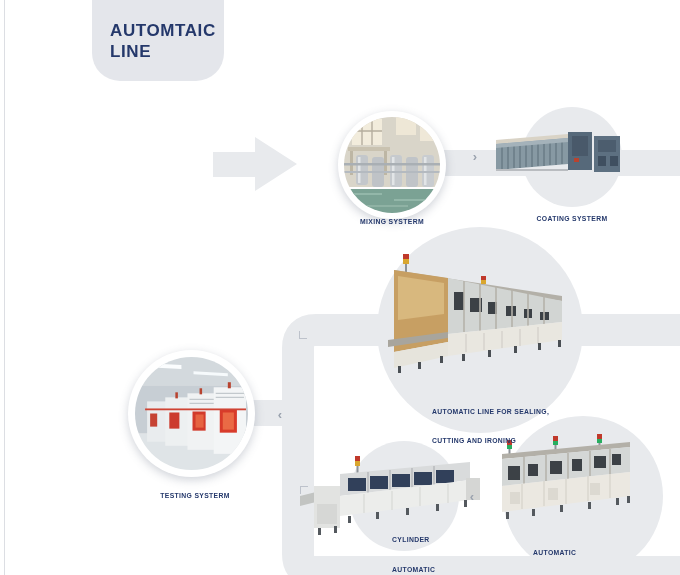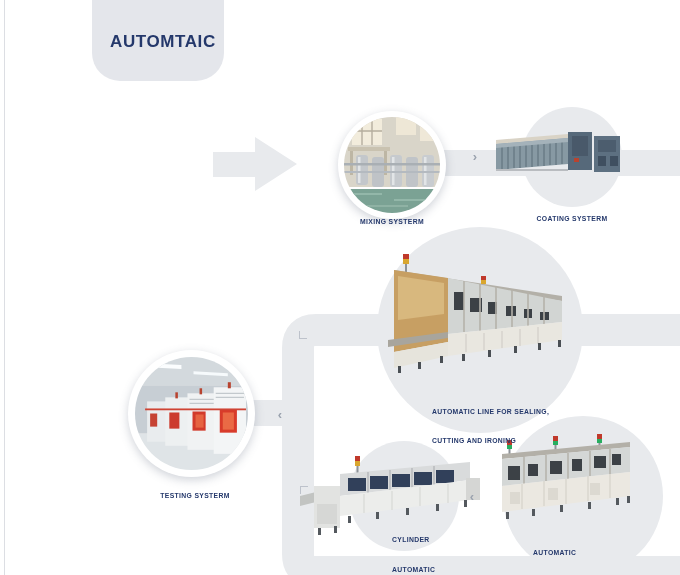--- a/index.html
+++ b/index.html
@@ -15,21 +15,21 @@
   }
   .abs{position:absolute;}
   
   .edge-line{left:4px;top:0;width:1px;height:575px;background:#dcdee3;}
   
   .title-card{
     left:92px;top:0;width:132px;height:81px;background:var(--box);
     border-radius:0 0 28px 28px;
   }
   .title-text{
-    left:110px;top:31px;width:120px;color:var(--navy);
+    left:110px;top:20px;width:120px;color:var(--navy);
     font-weight:bold;font-size:17px;line-height:21px;letter-spacing:.6px;
   }
   
   .gcircle{background:var(--shape);border-radius:50%;}
   .c-coating{left:522px;top:107px;width:100px;height:100px;}
   .c-central{left:377px;top:227px;width:206px;height:206px;}
   .c-cylinder{left:349px;top:441px;width:110px;height:110px;}
   .c-assembly{left:503px;top:416px;width:160px;height:160px;}
   
   .ring{
@@ -331,20 +331,21 @@
         <rect x="40" y="35" width="2.5" height="6" fill="#b8432f"></rect>
         <rect x="64" y="31" width="2.5" height="6" fill="#b8432f"></rect>
         <rect x="92" y="25" width="3" height="6" fill="#b8432f"></rect>
       </svg>
     </div>
   </div>
 
   <div class="abs title-card"></div>
   <div class="abs title-text">
     <div>AUTOMTAIC</div>
+    <div>LINE</div>
   </div>
 
   <div class="abs label center lb-mixing">MIXING SYSTERM</div>
   <div class="abs label center lb-coating">COATING SYSTERM</div>
   <div class="abs label lb-sealing">
     <div>AUTOMATIC LINE FOR SEALING,</div>
     <div>CUTTING AND IRONING</div>
   </div>
   <div class="abs label center lb-testing">TESTING SYSTERM</div>
   <div class="abs label lb-cylinder">

